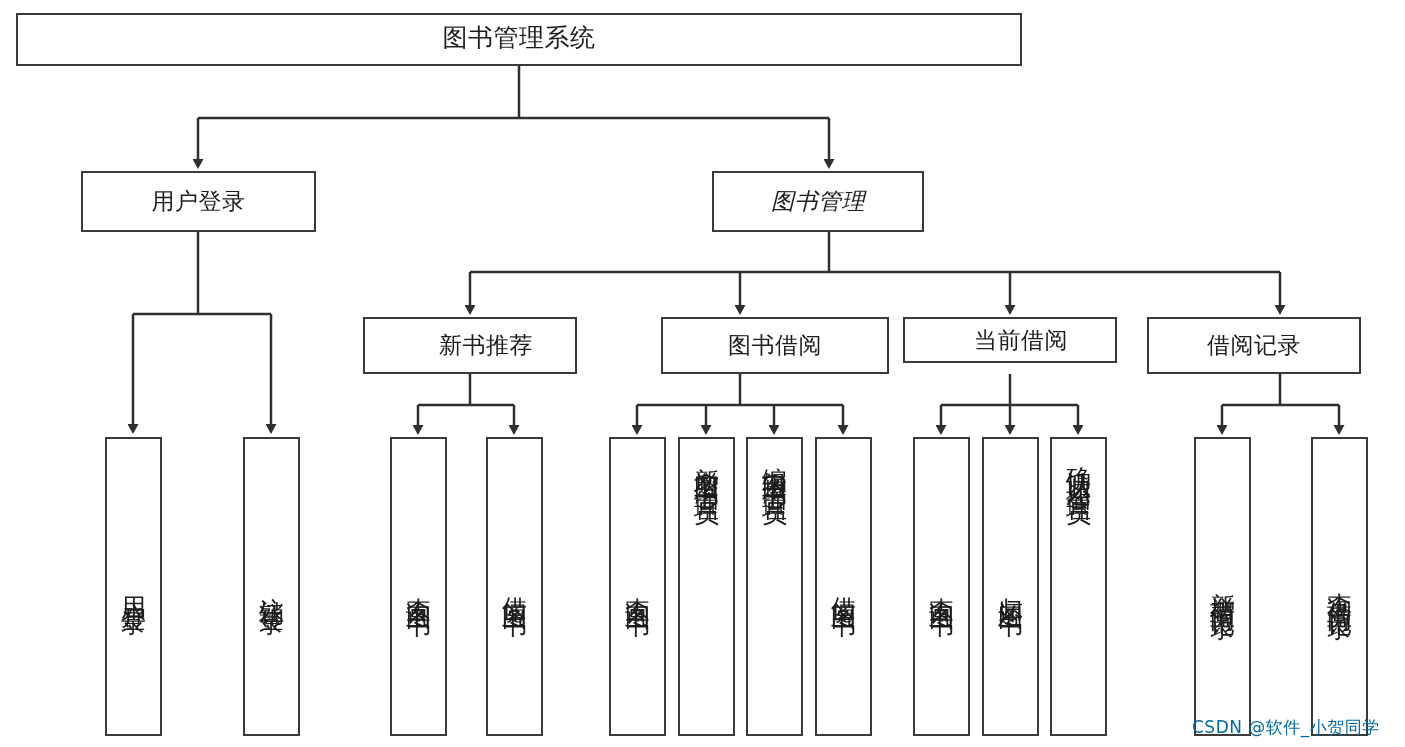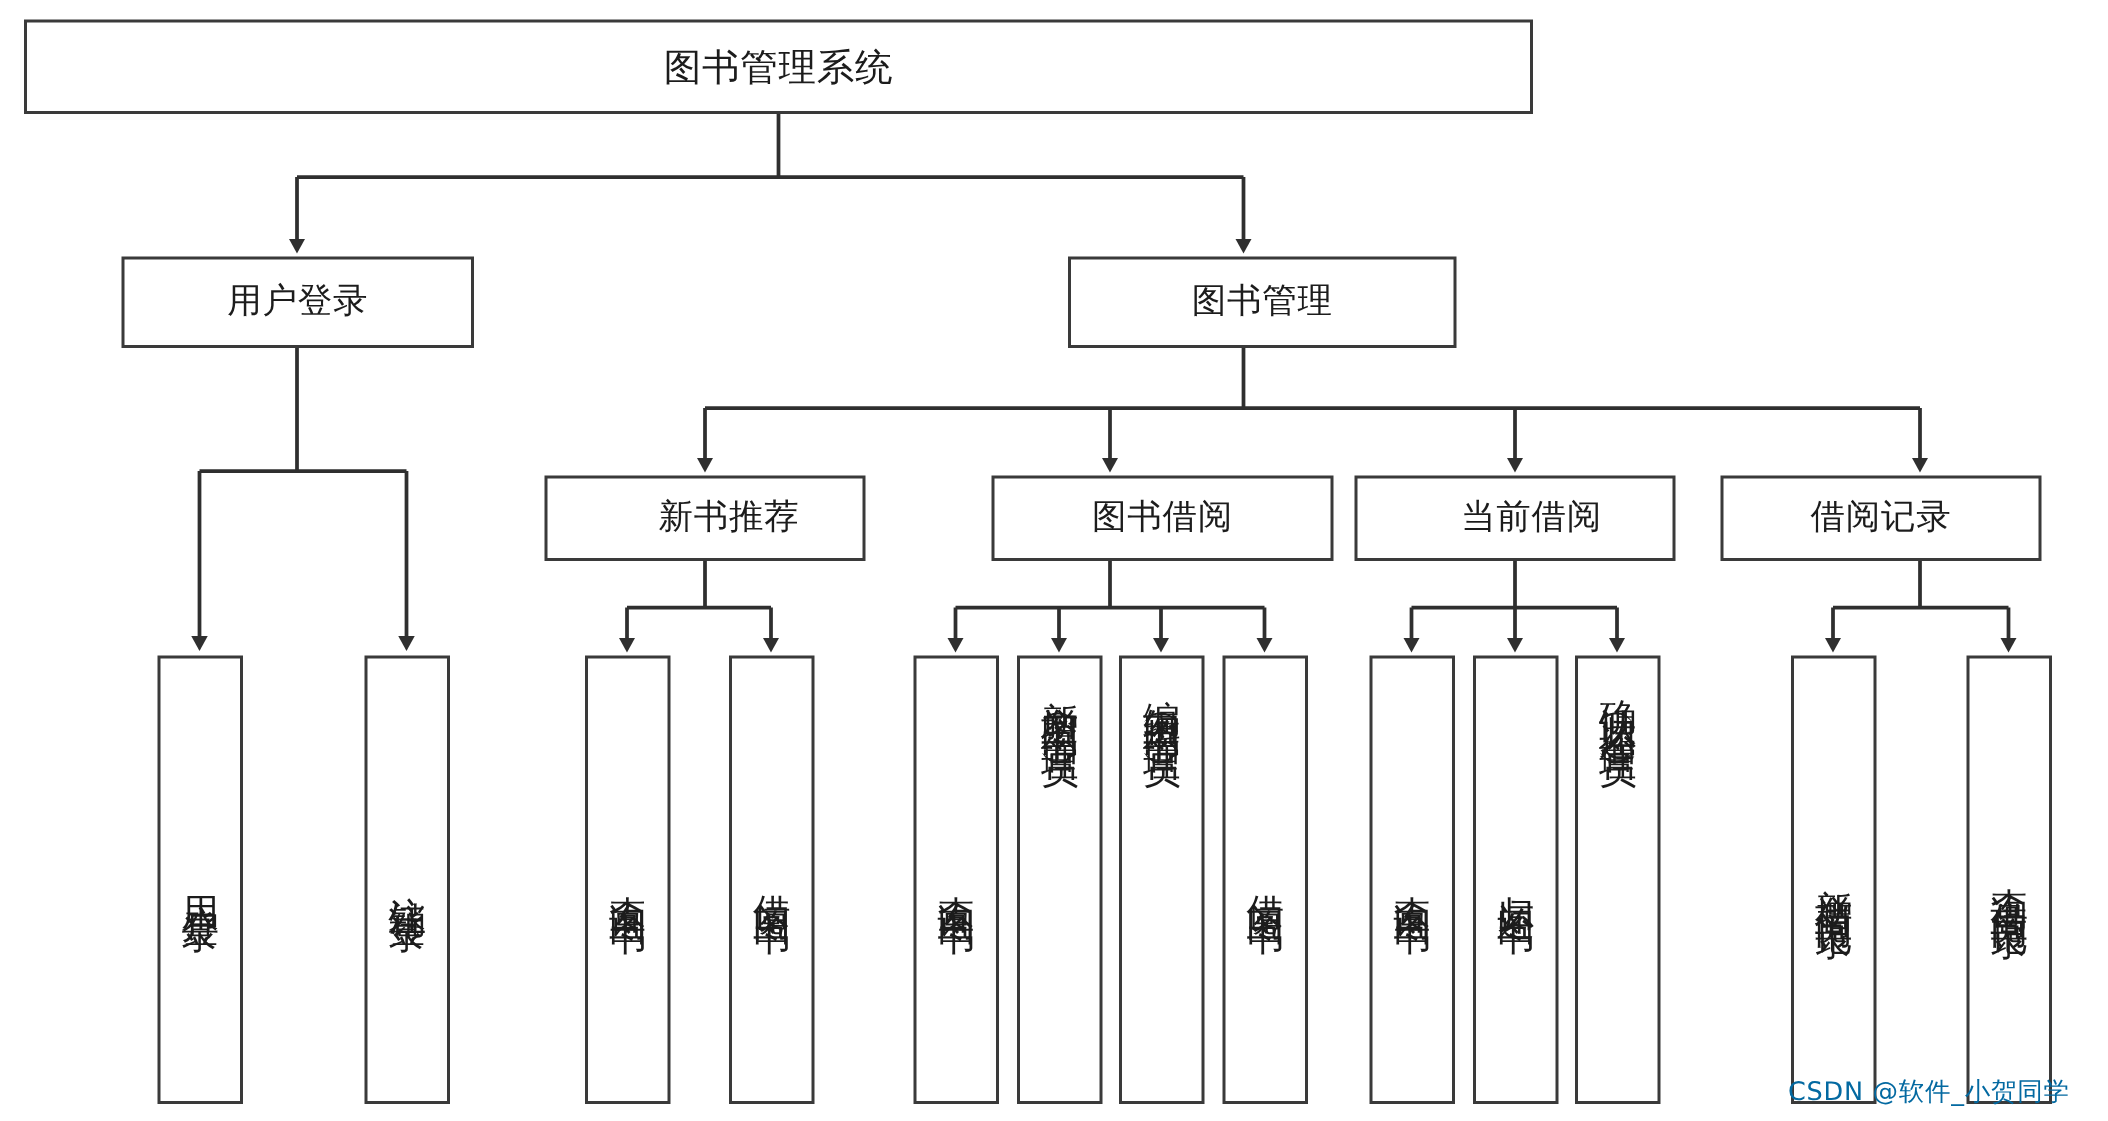--- a/index.html
+++ b/index.html
@@ -124,41 +124,41 @@
       <path d="M1010,405 L1010,426" marker-end="url(#arrow)"></path>
       <path d="M1078,405 L1078,426" marker-end="url(#arrow)"></path>
 
       <path d="M1280,374 L1280,405"></path>
       <path d="M1222,405 L1339,405"></path>
       <path d="M1222,405 L1222,426" marker-end="url(#arrow)"></path>
       <path d="M1339,405 L1339,426" marker-end="url(#arrow)"></path>
     </g>
   </svg>
 
-  <div class="node lvl-root" style="left:16px; top:13px; width:1006px; height:63px;">
+  <div class="node lvl-root" style="left:16px; top:13px; width:1006px; height:53px;font-family:Liberation Mono, monospace;">
     <span class="node-label">图书管理系统</span>
   </div>
 
   <div class="node lvl-mid" style="left:81px; top:171px; width:235px; height:61px;">
     <span class="node-label">用户登录</span>
   </div>
 
-  <div class="node lvl-mid" style="left:712px; top:171px; width:259px; height:61px;">
+  <div class="node lvl-mid" style="left:712px; top:171px; width:212px; height:61px;font-style:italic;">
     <span class="node-label">图书管理</span>
   </div>
 
   <div class="node lvl-mid" style="left:363px; top:317px; width:214px; height:57px;padding-left:32px;">
     <span class="node-label">新书推荐</span>
   </div>
 
   <div class="node lvl-mid" style="left:633px; top:317px; width:228px; height:57px;margin-left:28px;">
     <span class="node-label">图书借阅</span>
   </div>
 
-  <div class="node lvl-mid" style="left:903px; top:317px; width:214px; height:57px;padding-left:22px;">
+  <div class="node lvl-mid" style="left:903px; top:317px; width:214px; height:46px;padding-left:22px;">
     <span class="node-label">当前借阅</span>
   </div>
 
   <div class="node lvl-mid" style="left:1147px; top:317px; width:214px; height:57px;">
     <span class="node-label">借阅记录</span>
   </div>
 
   <div class="node leaf leaf-short" style="left:105px; top:437px; width:57px; height:299px;">
     <span class="node-label">用户登录</span>
   </div>

